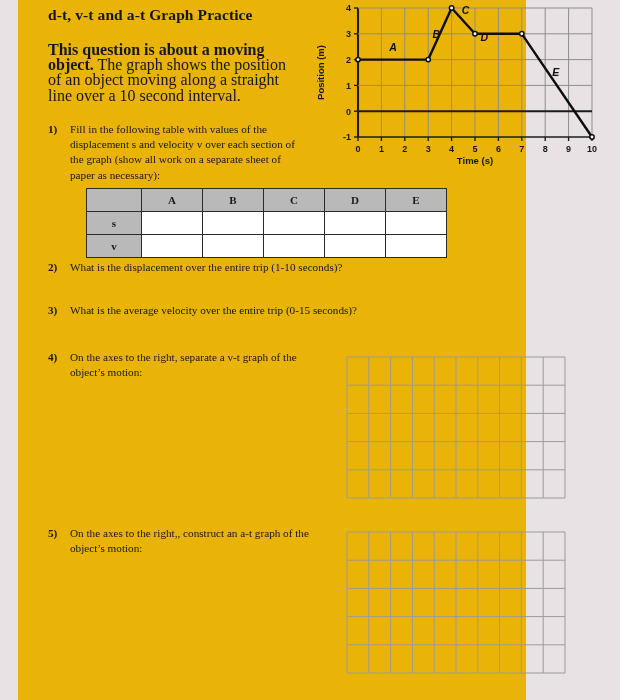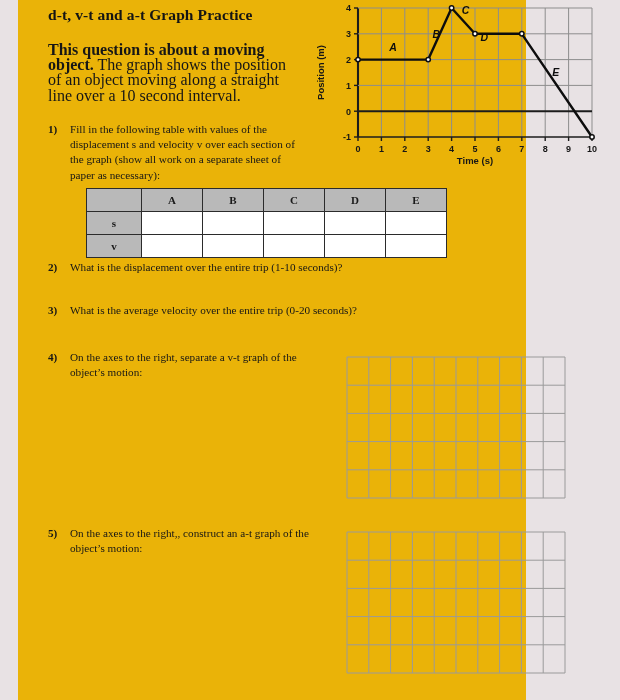--- a/index.html
+++ b/index.html
@@ -109,21 +109,21 @@
       </tbody>
     </table>
 
     <div class="q" style="left:30px;top:260px;width:330px;">
       <span class="num">2)</span>
       <span class="body">What is the displacement over the entire trip (1-10 seconds)?</span>
     </div>
 
     <div class="q" style="left:30px;top:303px;width:330px;">
       <span class="num">3)</span>
-      <span class="body">What is the average velocity over the entire trip (0-20 seconds)?</span>
+      <span class="body">What is the average velocity over the entire trip (0-15 seconds)?</span>
     </div>
 
     <div class="q" style="left:30px;top:350px;width:282px;">
       <span class="num">4)</span>
       <span class="body">On the axes to the right, separate a v-t graph of the object’s motion:</span>
     </div>
 
     <div class="q" style="left:30px;top:526px;width:272px;">
       <span class="num">5)</span>
       <span class="body">On the axes to the right,, construct an a-t graph of the object’s motion:</span>

